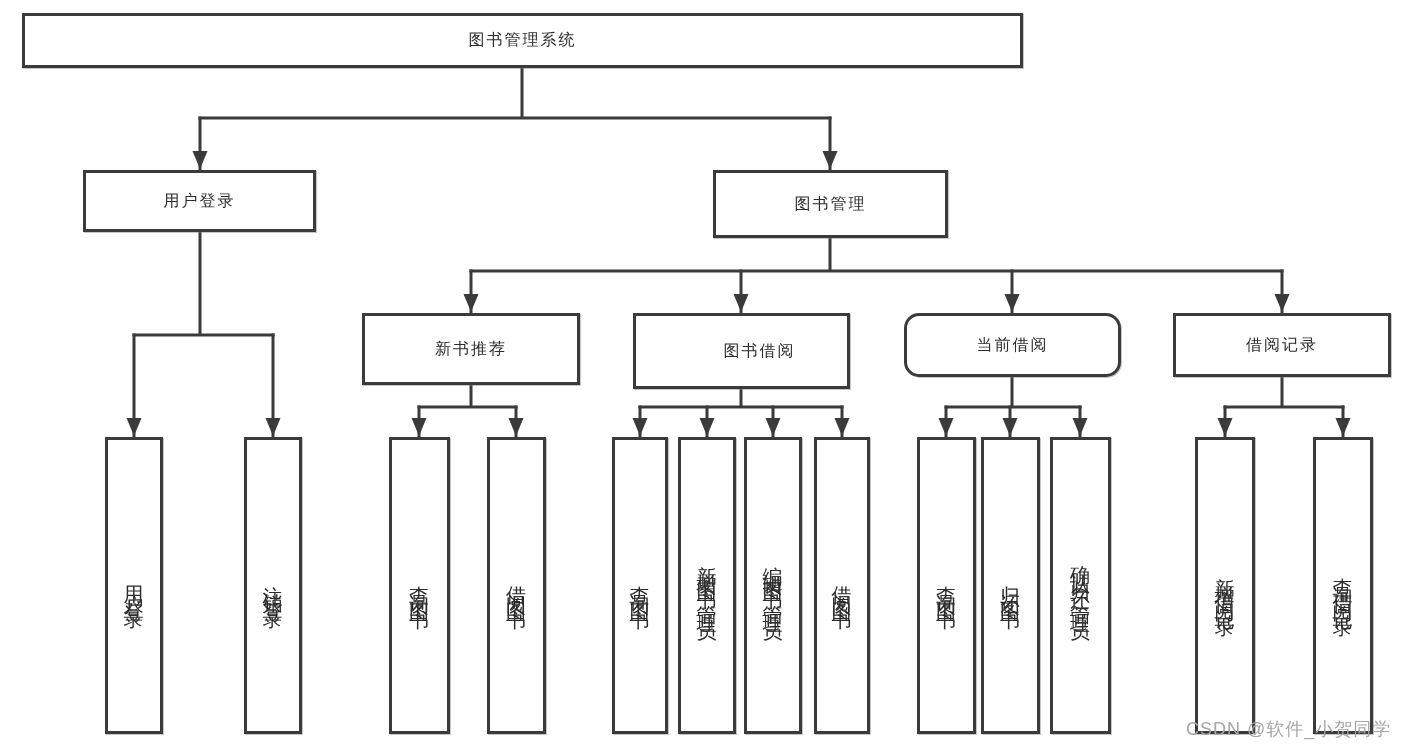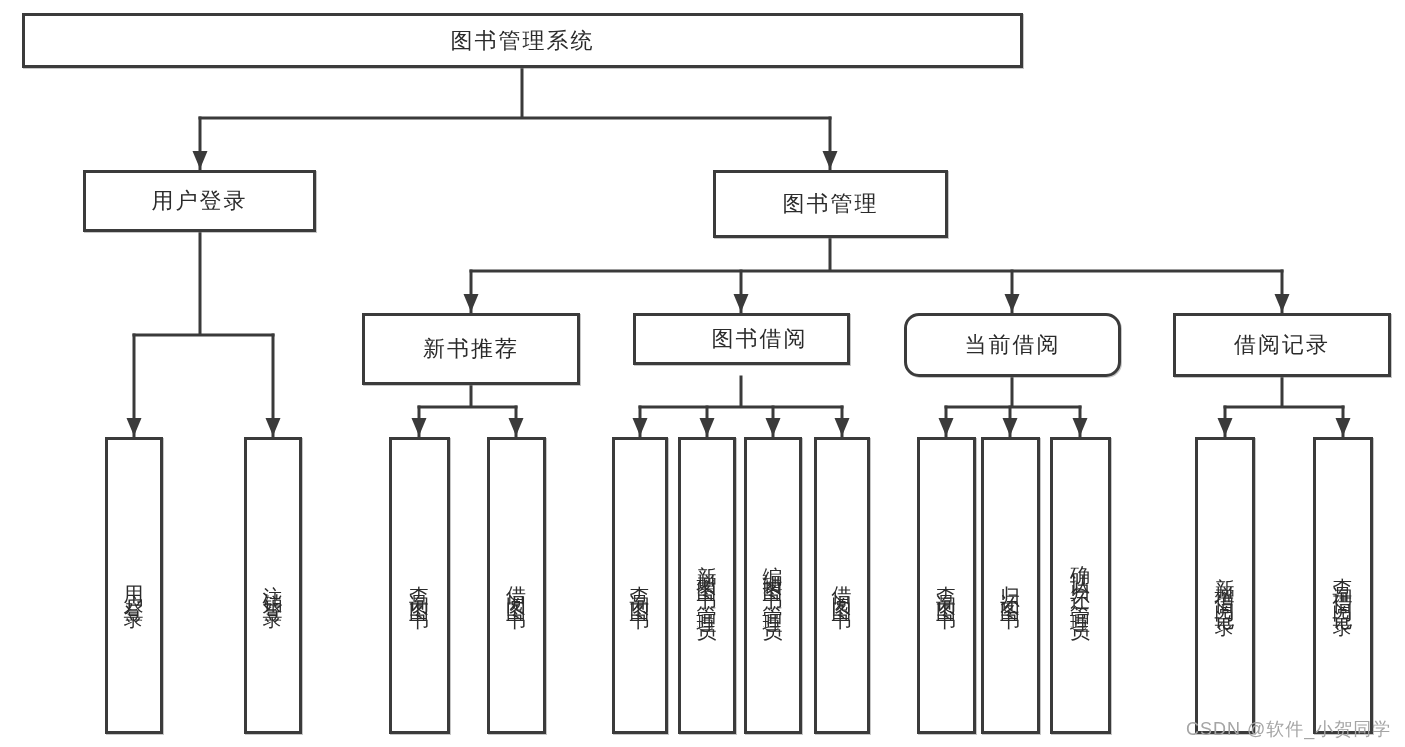--- a/index.html
+++ b/index.html
@@ -27,21 +27,21 @@
     background: #ffffff;
     border: 3px solid #3b3b3b;
     box-shadow: 1px 1px 0 rgba(130,130,130,0.45);
     display: flex;
     align-items: center;
     justify-content: center;
     color: #2b2b2b;
     z-index: 2;
   }
   .hbox {
-    font-size: 22px;
+    font-size: 16px;
     letter-spacing: 2px;
     white-space: nowrap;
   }
   .vbox {
     writing-mode: vertical-rl;
     font-size: 20px;
     letter-spacing: 8px;
     line-height: 1;
     padding: 8px 0;
   }
@@ -103,21 +103,21 @@
       <line x1="1343" y1="407" x2="1343" y2="436" marker-end="url(#arrow)"></line>
     </g>
   </svg>
 
   <div class="node hbox" style="left:22px; top:13px; width:1001px; height:55px;">图书管理系统</div>
 
   <div class="node hbox" style="left:83px; top:170px; width:233px; height:62px;">用户登录</div>
   <div class="node hbox" style="left:713px; top:170px; width:235px; height:68px;">图书管理</div>
 
   <div class="node hbox" style="left:362px; top:313px; width:218px; height:72px;">新书推荐</div>
-  <div class="node hbox" style="left:633px; top:313px; width:217px; height:52px;padding-left:36px;">图书借阅</div>
+  <div class="node hbox" style="left:633px; top:313px; width:217px; height:76px;padding-left:36px;">图书借阅</div>
   <div class="node hbox" style="left:904px; top:313px; width:217px; height:64px;border-radius:15px;">当前借阅</div>
   <div class="node hbox" style="left:1173px; top:313px; width:218px; height:64px;">借阅记录</div>
 
   <div class="node vbox" style="left:105px; top:437px; width:58px; height:297px;">用户登录</div>
   <div class="node vbox" style="left:244px; top:437px; width:58px; height:297px;">注销登录</div>
 
   <div class="node vbox" style="left:389px; top:437px; width:61px; height:297px;">查询图书</div>
   <div class="node vbox" style="left:487px; top:437px; width:59px; height:297px;">借阅图书</div>
 
   <div class="node vbox" style="left:612px; top:437px; width:56px; height:297px;">查询图书</div>

